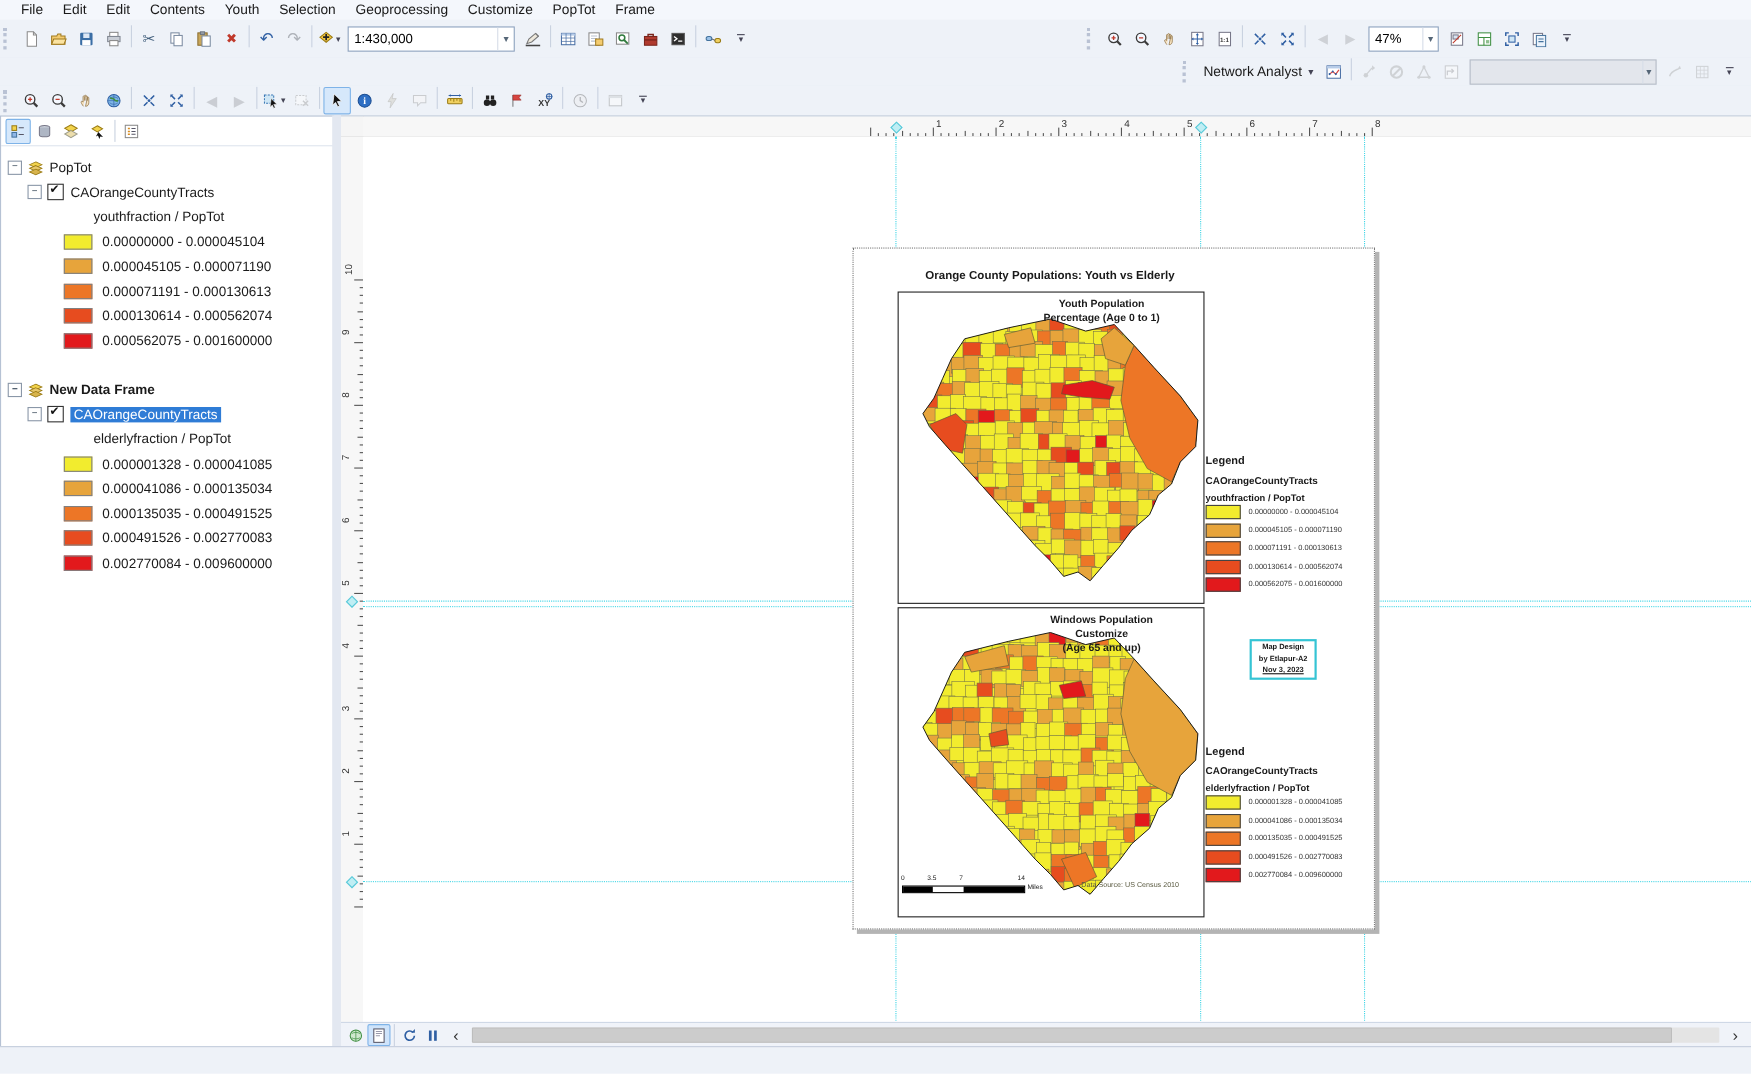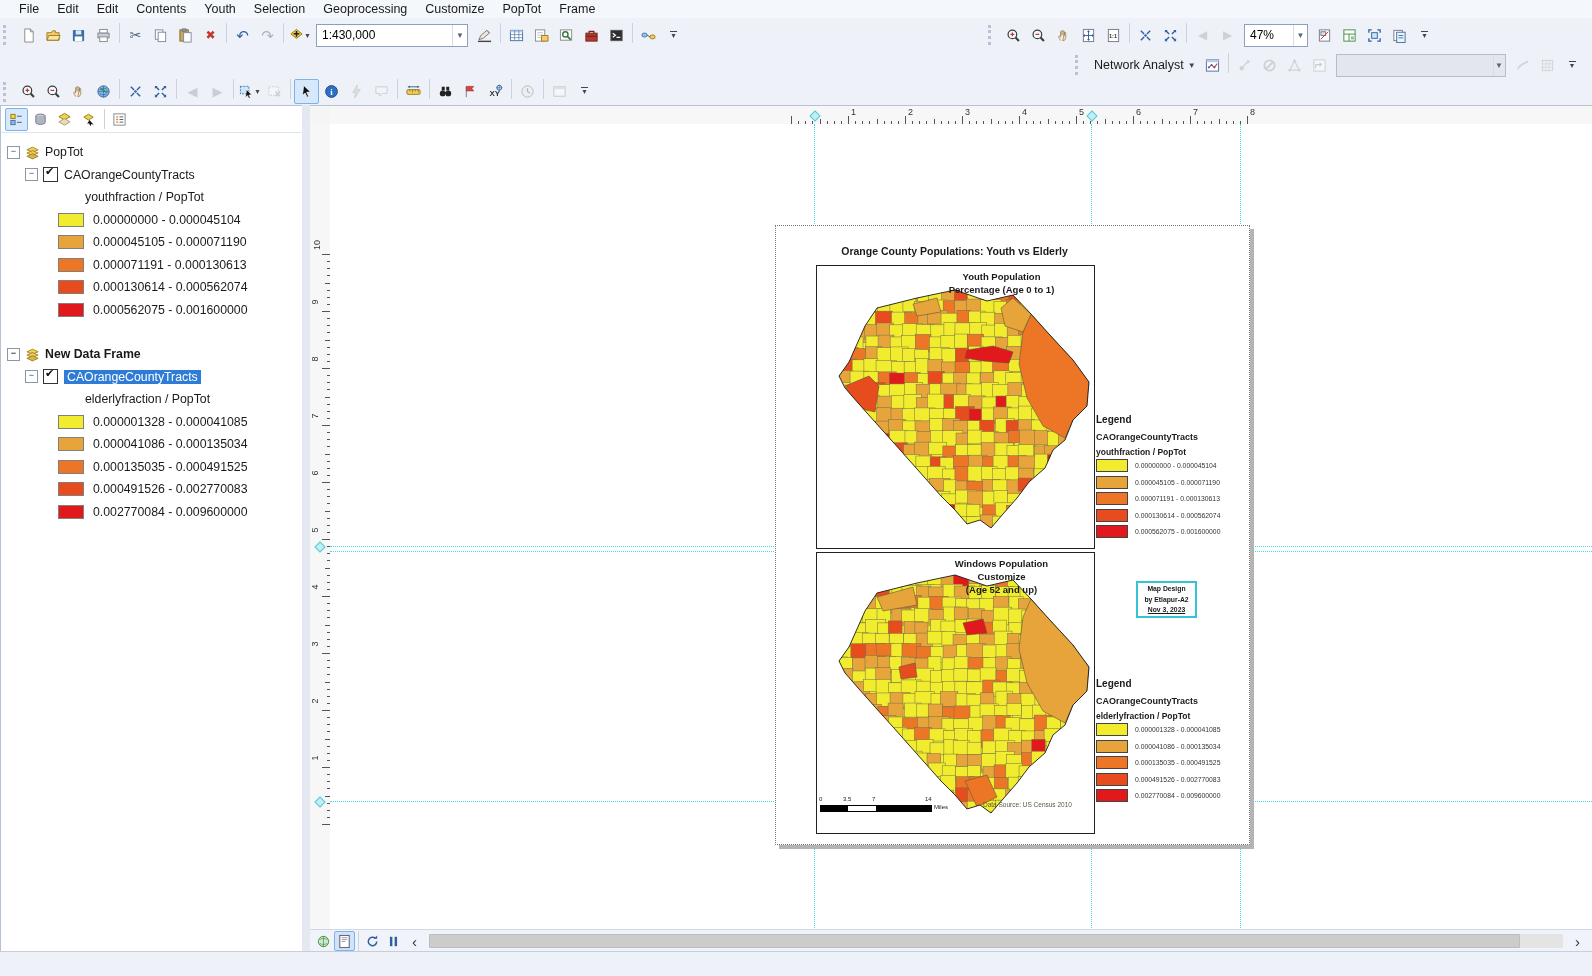--- a/index.html
+++ b/index.html
@@ -1327,21 +1327,21 @@
               <path d="M96,36 L120,30 L124,44 L100,48 Z" transform="translate(0 2)" fill="#E7A43B" stroke="#5a5a35" stroke-width="0.6"></path>
             </g>
             <path d="M60,40 L100,30 L138,22 L170,33 L196,27 L214,46 L232,66 L256,92 L272,114 L270,138 L256,152 L248,172 L236,182 L228,200 L212,214 L200,230 L186,246 L174,260 L163,252 L150,256 L138,242 L124,228 L108,210 L92,192 L76,174 L58,154 L42,136 L28,120 L22,108 L32,94 L40,76 L48,58 Z" transform="translate(0 2)" fill="none" stroke="#1c1c1c" stroke-width="0.9"></path>
           </svg>
       </div>
 
       <div class="mframe mf2">
         <div class="mtitle">
           <div>Windows Population</div>
           <div>Customize</div>
-          <div>(Age 52 and up)</div>
+          <div>(Age 65 and up)</div>
         </div>
         <svg class="mapsvg" id="map1" viewBox="0 0 277 280">
             <defs>
               <clipPath id="map1-cp">
                 <path d="M60,40 L100,30 L138,22 L170,33 L196,27 L214,46 L232,66 L256,92 L272,114 L270,138 L256,152 L248,172 L236,182 L228,200 L212,214 L200,230 L186,246 L174,260 L163,252 L150,256 L138,242 L124,228 L108,210 L92,192 L76,174 L58,154 L42,136 L28,120 L22,108 L32,94 L40,76 L48,58 Z" transform="translate(0 0)"></path>
               </clipPath>
             </defs>
             <g clip-path="url(#map1-cp)">
               <path d="M60,40 L100,30 L138,22 L170,33 L196,27 L214,46 L232,66 L256,92 L272,114 L270,138 L256,152 L248,172 L236,182 L228,200 L212,214 L200,230 L186,246 L174,260 L163,252 L150,256 L138,242 L124,228 L108,210 L92,192 L76,174 L58,154 L42,136 L28,120 L22,108 L32,94 L40,76 L48,58 Z" transform="translate(0 0)" fill="#F2EC2E"></path>
               <rect x="8.265290597453713" y="19.44046864658594" width="13.564726762473583" height="12.289001111872494" fill="#F2EC2E" stroke="#6f6f4a" stroke-width="0.5"></rect>

